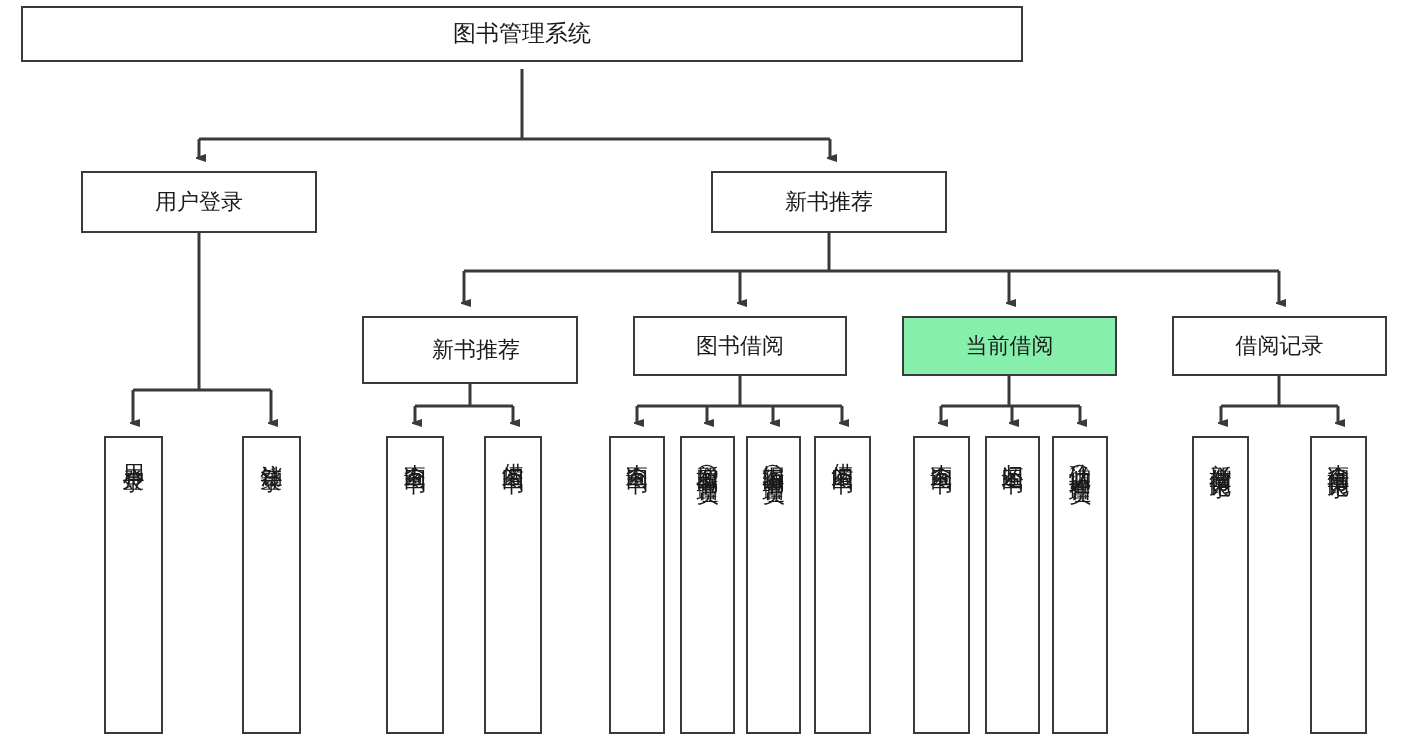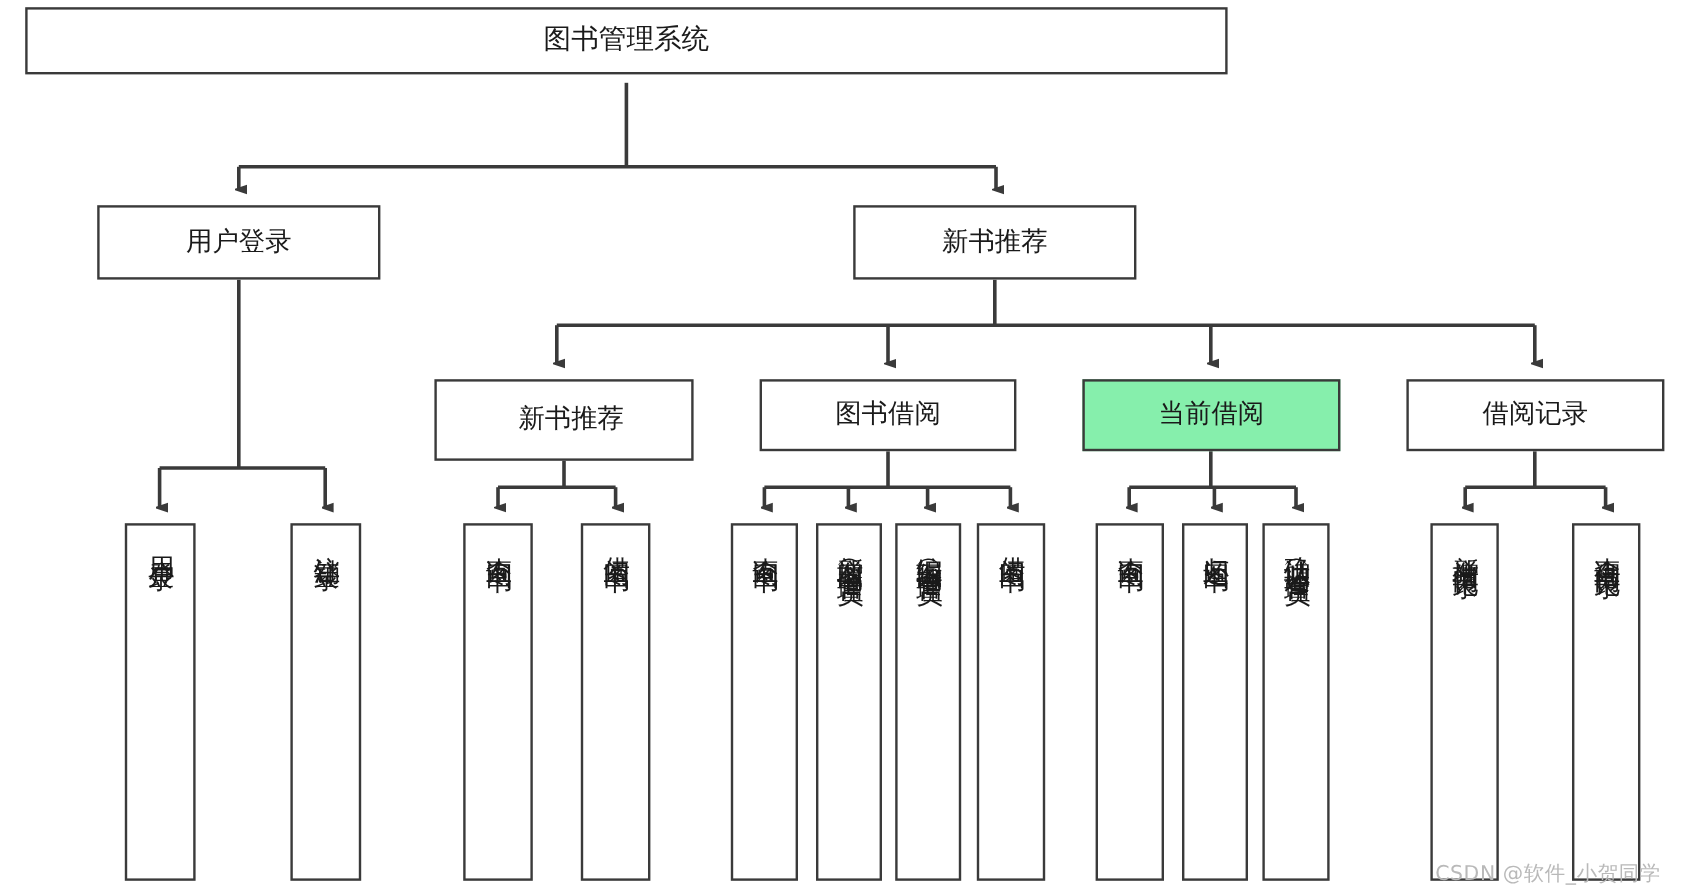--- a/index.html
+++ b/index.html
@@ -182,15 +182,14 @@
   <div class="node vertical" style="left: 1052px; top: 436px; width: 56px; height: 298px; border-color: rgb(58, 58, 58); background: rgb(255, 255, 255); color: rgb(26, 26, 26);">
     <span class="node-label">确认归还（管理员）</span>
   </div>
   <div class="node vertical" style="left: 1192px; top: 436px; width: 57px; height: 298px; border-color: rgb(58, 58, 58); background: rgb(255, 255, 255); color: rgb(26, 26, 26);">
     <span class="node-label">新增借阅记录</span>
   </div>
   <div class="node vertical" style="left: 1310px; top: 436px; width: 57px; height: 298px; border-color: rgb(58, 58, 58); background: rgb(255, 255, 255); color: rgb(26, 26, 26);">
     <span class="node-label">查询借阅记录</span>
   </div>
 
-  <div class="watermark" style="left: 1196px; top: 716px; color: rgb(185, 185, 185);">CSDN @软件_小贺同学</div>
 
 </div>
 
 </body></html>

